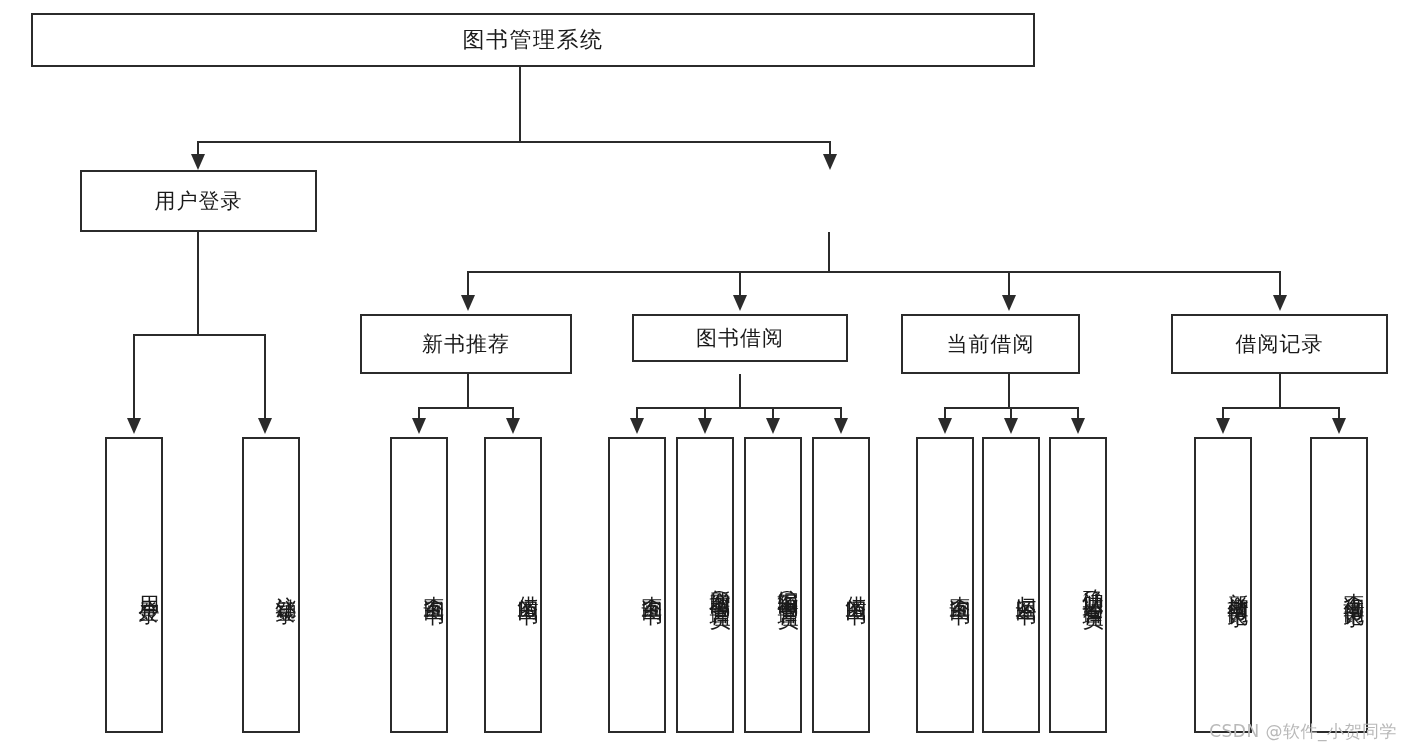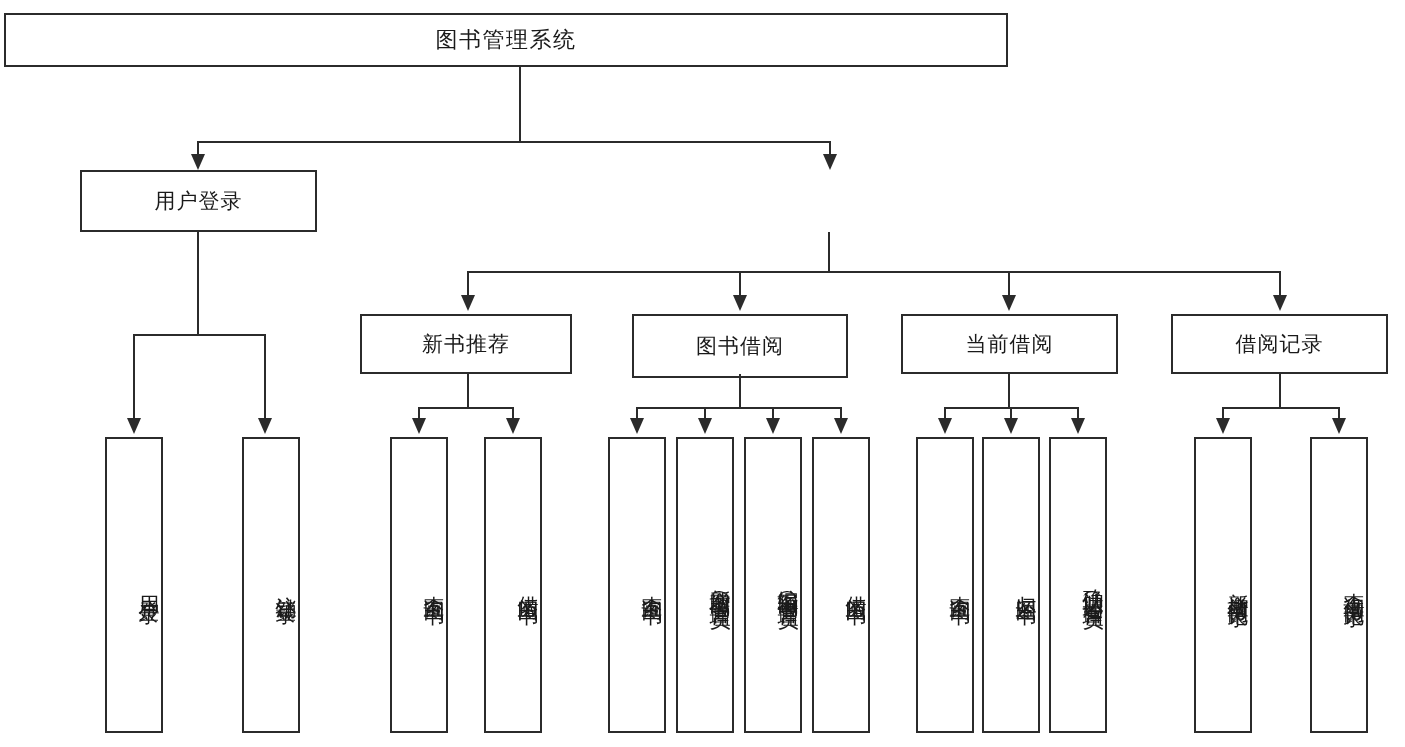--- a/index.html
+++ b/index.html
@@ -68,21 +68,21 @@
     letter-spacing:0.5px;
     white-space:nowrap;
     pointer-events:none;
   }
 </style>
 </head>
 <body>
 
 <div id="stage">
 
-  <div class="node root h" style="left:4px;top:13px;width:1004px;height:54px;">
+  <div class="node root h" style="left:31px;top:13px;width:1004px;height:54px;">
     <span>图书管理系统</span>
   </div>
 
   <div class="ln v" style="left:519px;top:67px;width:2px;height:75px;"></div>
 
   <div class="ln h" style="left:197px;top:141px;width:634px;height:2px;"></div>
 
   <div class="ln v" style="left:197px;top:141px;width:2px;height:17px;"></div>
   <div class="arw" style="left:191px;top:154px;"></div>
   <div class="ln v" style="left:829px;top:141px;width:2px;height:17px;"></div>
@@ -106,24 +106,24 @@
   <div class="ln v" style="left:739px;top:271px;width:2px;height:27px;"></div>
   <div class="arw" style="left:733px;top:295px;"></div>
   <div class="ln v" style="left:1008px;top:271px;width:2px;height:27px;"></div>
   <div class="arw" style="left:1002px;top:295px;"></div>
   <div class="ln v" style="left:1279px;top:271px;width:2px;height:27px;"></div>
   <div class="arw" style="left:1273px;top:295px;"></div>
 
   <div class="node h" style="left:360px;top:314px;width:212px;height:60px;">
     <span>新书推荐</span>
   </div>
-  <div class="node h" style="left:632px;top:314px;width:216px;height:64px;">
+  <div class="node h" style="left:632px;top:314px;width:216px;height:48px;">
     <span>图书借阅</span>
   </div>
-  <div class="node h" style="left:901px;top:314px;width:217px;height:60px;">
+  <div class="node h" style="left:901px;top:314px;width:179px;height:60px;">
     <span>当前借阅</span>
   </div>
   <div class="node h" style="left:1171px;top:314px;width:217px;height:60px;">
     <span>借阅记录</span>
   </div>
 
   <div class="ln v" style="left:467px;top:374px;width:2px;height:34px;"></div>
   <div class="ln h" style="left:418px;top:407px;width:96px;height:2px;"></div>
   <div class="ln v" style="left:418px;top:407px;width:2px;height:13px;"></div>
   <div class="arw" style="left:412px;top:418px;"></div>
@@ -194,14 +194,15 @@
     <span class="vtxt">确认归还（管理员）</span>
   </div>
 
   <div class="node v" style="left:1194px;top:437px;width:58px;height:296px;">
     <span class="vtxt">新增借阅记录</span>
   </div>
   <div class="node v" style="left:1310px;top:437px;width:58px;height:296px;">
     <span class="vtxt">查询借阅记录</span>
   </div>
 
+  <div id="watermark">CSDN @软件_小贺同学</div>
 
 </div>
 
 </body></html>

